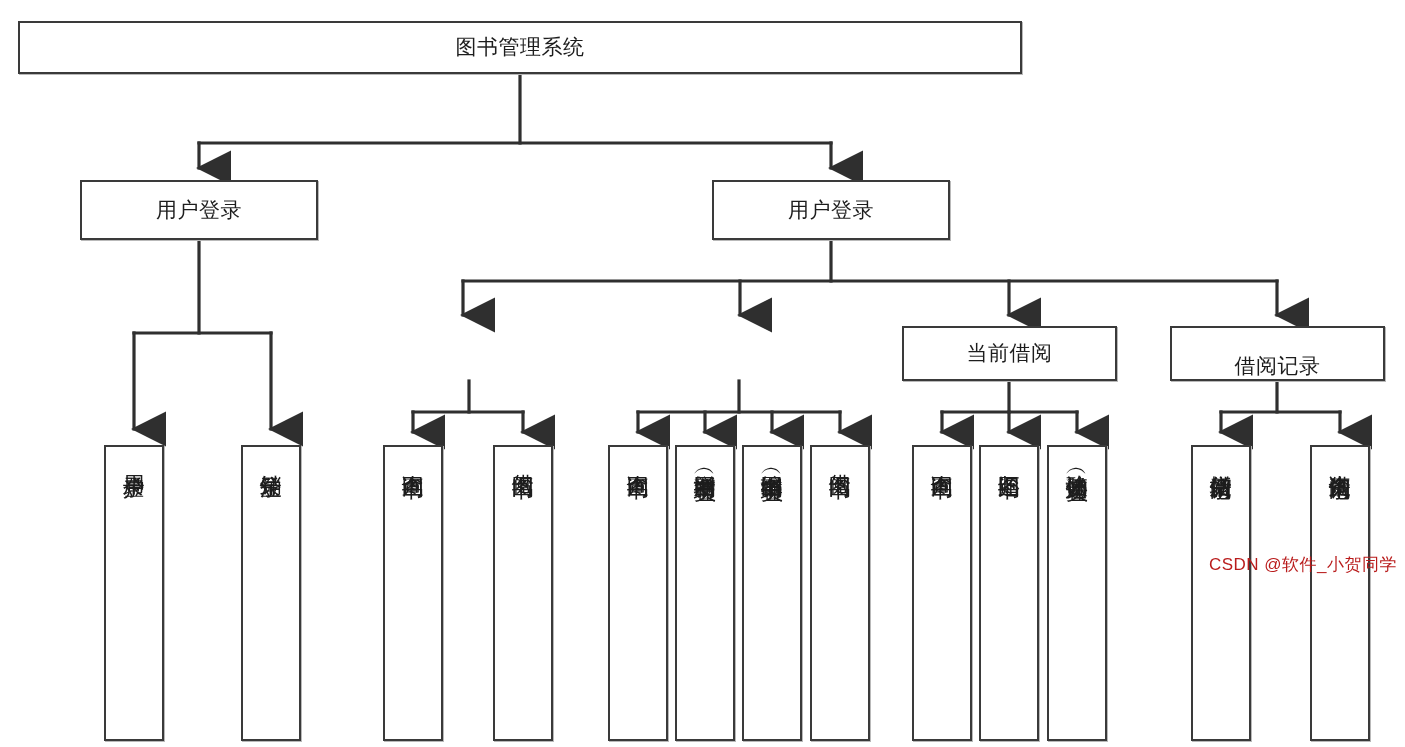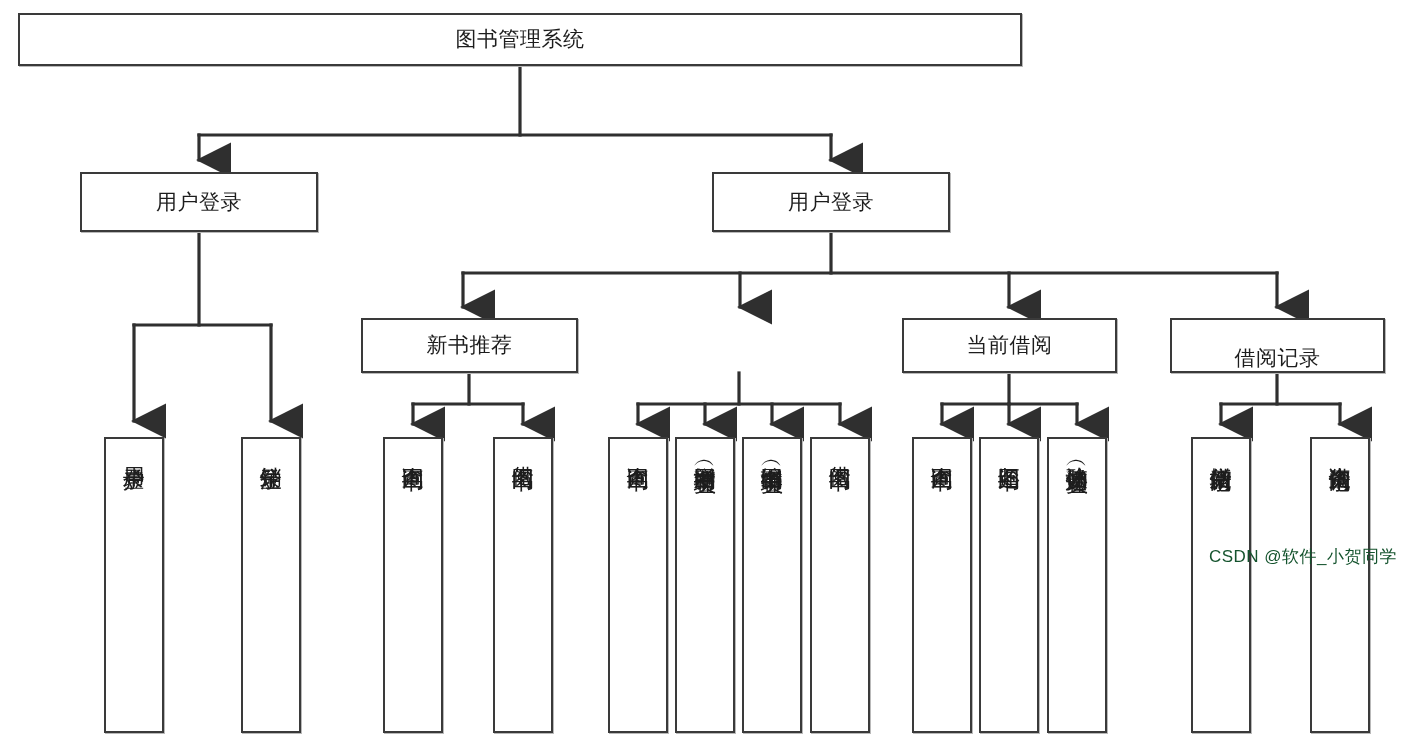--- a/index.html
+++ b/index.html
@@ -3,21 +3,21 @@
 <meta charset="utf-8">
 <style>
   html,body{margin:0;padding:0;}
   body{
     width:1405px;height:747px;
     background:#ffffff;
     font-family:"Liberation Sans","DejaVu Sans",sans-serif;
     overflow:hidden;
     position:relative;
   }
-  #canvas{position:absolute;left:0;top:0;width:1405px;height:572px;}
+  #canvas{position:absolute;left:0;top:8px;width:1405px;height:572px;}
   svg.edges{position:absolute;left:0;top:0;width:1405px;height:747px;pointer-events:none;}
 
   .node{
     position:absolute;
     box-sizing:border-box;
     background:#ffffff;
     border:2px solid #3a3a3a;
     box-shadow:1px 1px 0 0 #b9b9b9;
     display:flex;
     align-items:center;
@@ -36,21 +36,21 @@
     writing-mode:vertical-rl;
     text-orientation:upright;
     font-size:22px;
     line-height:1.06;
     letter-spacing:1px;
     white-space:normal;
     max-height:275px;
   }
   .watermark{
     position:absolute;
-    color:#14532d;
+    color:#b91c1c;
     font-size:17px;
     letter-spacing:.5px;
     white-space:nowrap;
     right:8px;
     bottom:4px;
   }
 </style>
 </head>
 <body>
 
@@ -111,23 +111,20 @@
     <span class="lbl">图书管理系统</span>
   </div>
 
   <div class="node" style="left:80px;top:172px;width:238px;height:60px;">
     <span class="lbl">用户登录</span>
   </div>
   <div class="node" style="left:712px;top:172px;width:238px;height:60px;">
     <span class="lbl">用户登录</span>
   </div>
 
-  <div class="node" style="left:361px;top:318px;width:217px;height:55px;">
-    <span class="lbl">新书推荐</span>
-  </div>
   <div class="node" style="left:902px;top:318px;width:215px;height:55px;">
     <span class="lbl">当前借阅</span>
   </div>
   <div class="node" style="left:1170px;top:318px;width:215px;height:55px;align-items:flex-end;">
     <span class="lbl">借阅记录</span>
   </div>
 
   <div class="node leaf" style="left:104px;top:437px;width:60px;height:296px;">
     <span class="lbl">用户登录</span>
   </div>

